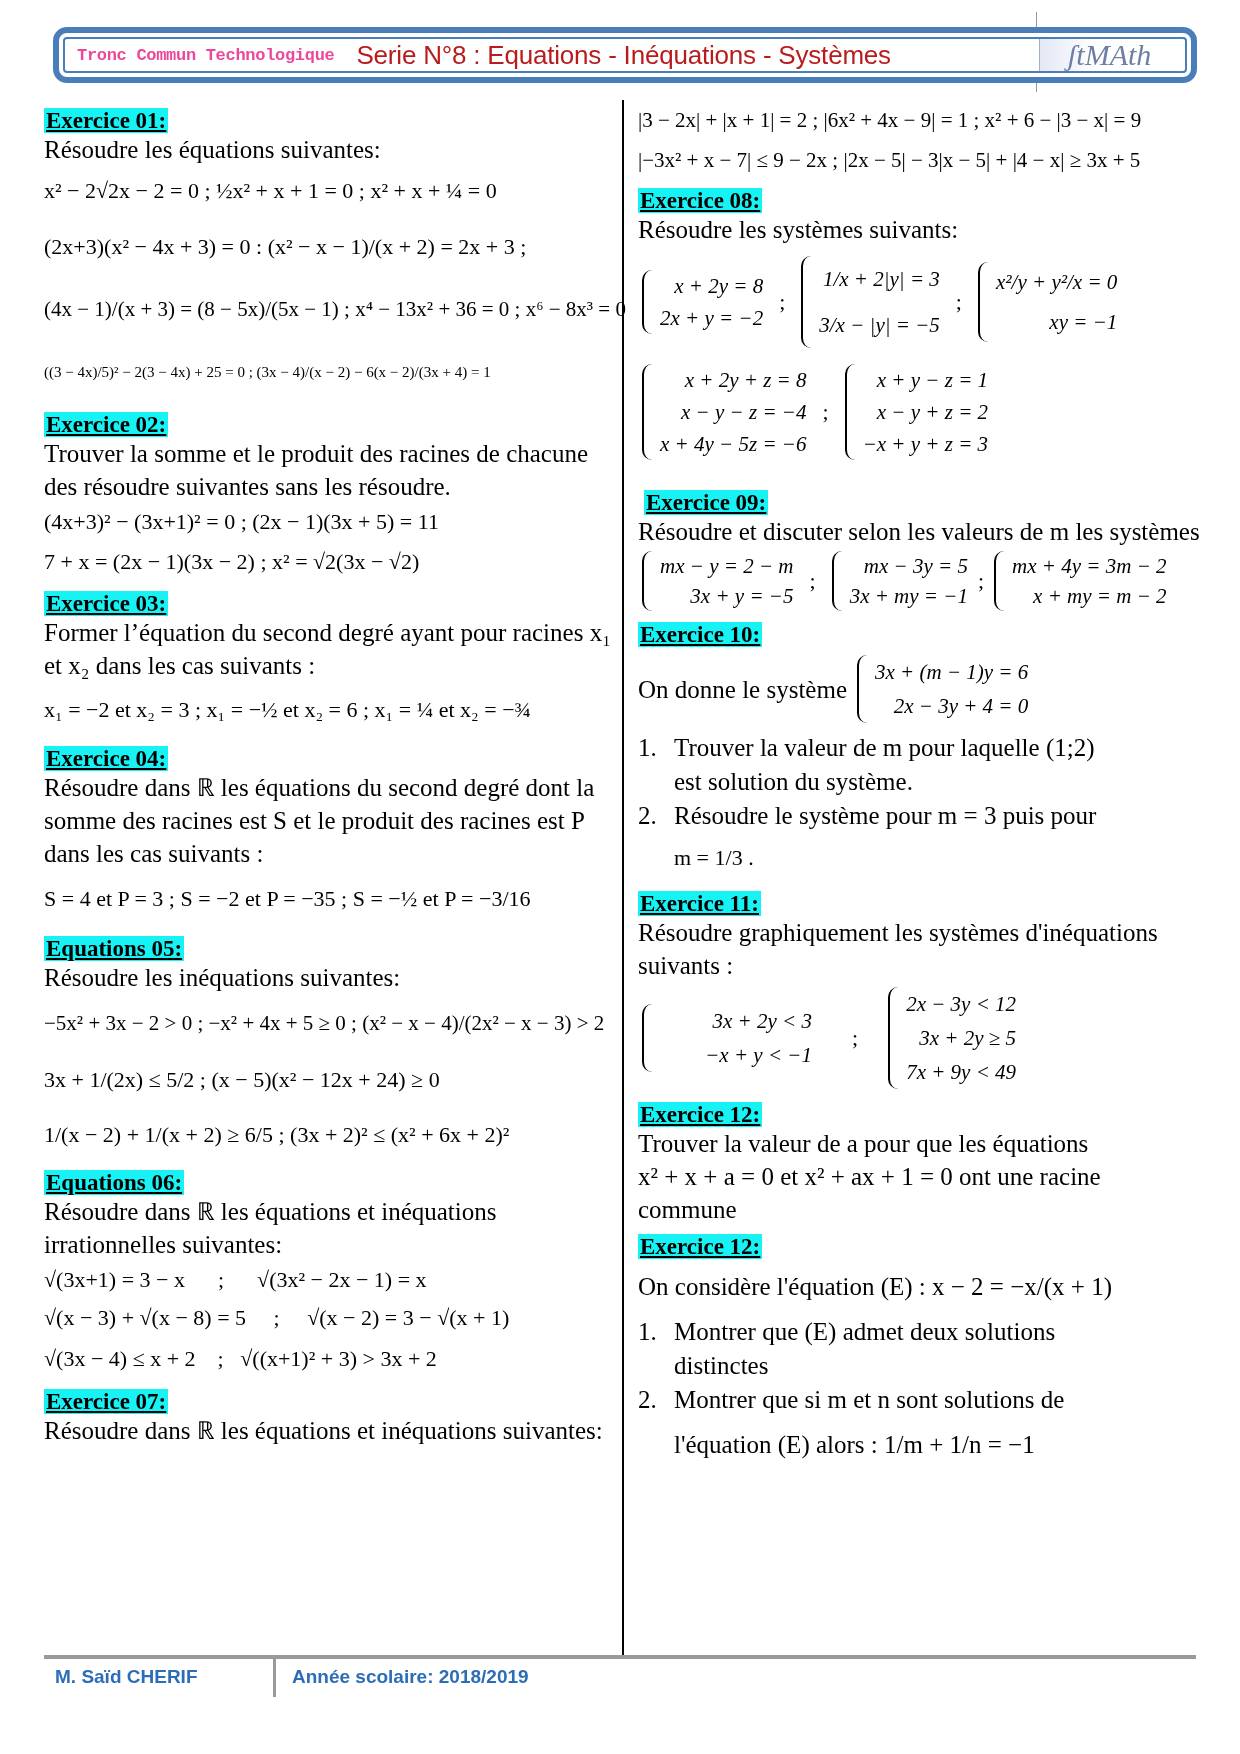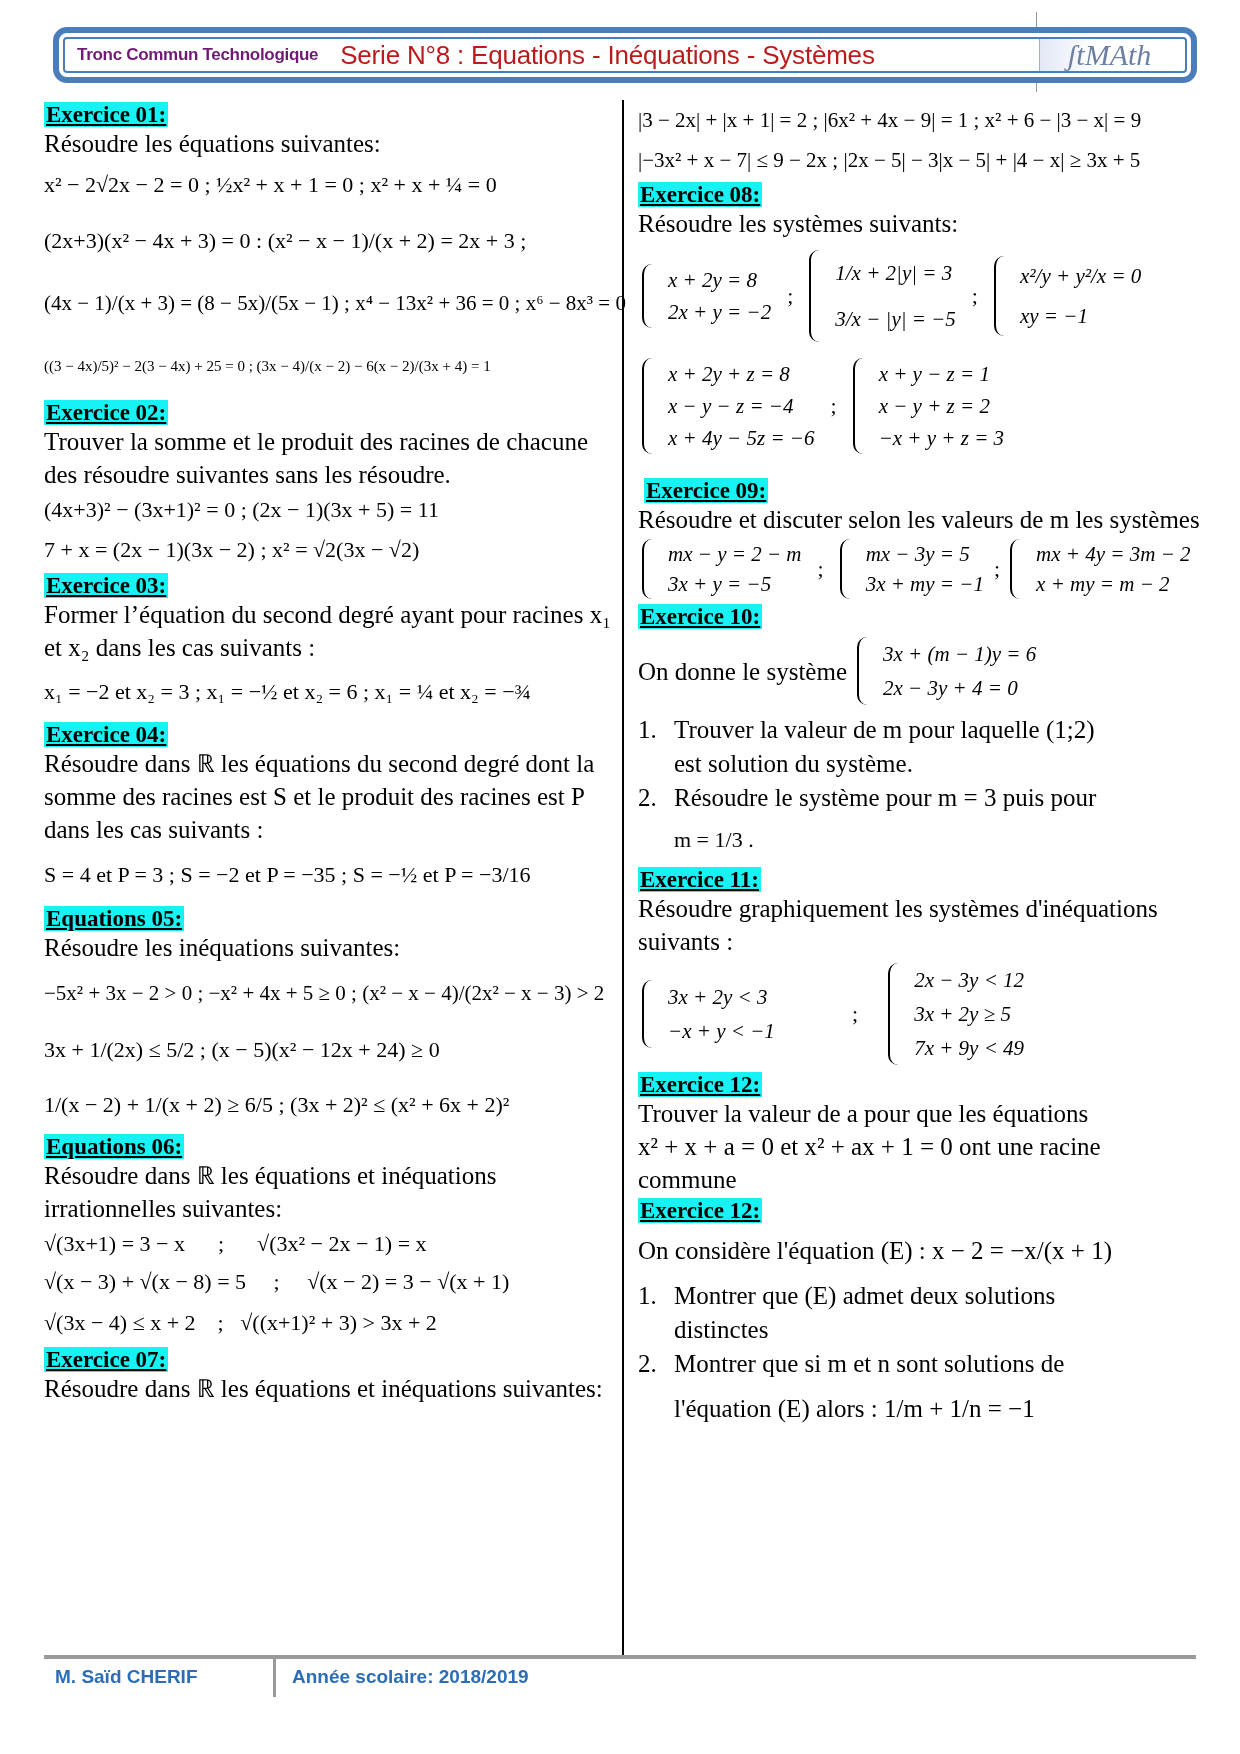--- a/index.html
+++ b/index.html
@@ -10,21 +10,21 @@
   .banner-outer {
     position: absolute; left: 53px; top: 27px; width: 1144px; height: 56px;
     border: 6px solid #4a7ebb; border-radius: 14px; background: #fff;
   }
   .banner-inner {
     position: absolute; left: 4px; top: 4px; right: 4px; bottom: 4px;
     border: 2px solid #4a7ebb; border-radius: 4px;
     display: flex; align-items: center;
   }
   .banner-sub {
-    font-family: Liberation Sans, sans-serif; color: #701a75; font-size: 17px;
+    font-family: Liberation Mono, monospace; color: #ec4899; font-size: 17px;
     font-weight: bold; margin-left: 12px; letter-spacing: -0.3px;
   }
   .banner-title {
     font-family: "Liberation Sans", sans-serif; color: #b91c1c; font-size: 26px;
     margin-left: 22px; letter-spacing: -0.2px;
   }
   .banner-logo {
     position: absolute; right: 6px; top: 0; bottom: 0; width: 140px;
     display: flex; align-items: center; justify-content: center;
     font-family: "Liberation Serif", serif; font-style: italic; color: #6d7fa3;
@@ -34,31 +34,31 @@
   .banner-vline { position: absolute; left: 1036px; top: 12px; width: 1px; height: 80px; background: #999; }
 
   
   .col { position: absolute; top: 100px; }
   .col-left { left: 44px; width: 570px; }
   .col-right { left: 638px; width: 570px; }
   .col-divider { position: absolute; left: 622px; top: 100px; width: 2px; height: 1555px; background: #000; }
 
   .ex-title {
     display: inline-block; background: #17f3f5; font-weight: bold; text-decoration: underline;
-    font-size: 23px; line-height: 25px; padding: 0 2px; margin-top: 2px;
+    font-size: 23px; line-height: 25px; padding: 0 2px; margin-top: 8px;
   }
   .text { font-size: 25px; line-height: 33px; }
   .math { font-family: "Liberation Serif", serif; font-size: 22px; line-height: 36px; white-space: nowrap; }
   .ol { font-size: 25px; line-height: 34px; }
   .ol .num { display: inline-block; width: 36px; }
   .indent { padding-left: 36px; }
   .sys {
     display: inline-block; vertical-align: middle; border-left: 2px solid #000;
-    border-radius: 10px 0 0 10px; padding-left: 24px; margin: 2px 4px;
-    font-size: 21px; line-height: 32px; font-style: italic;
+    border-radius: 10px 0 0 10px; padding-left: 16px; margin: 2px 4px;
+    font-size: 21px; line-height: 32px; font-style: italic; text-align: right;
   }
   .row { display: flex; align-items: center; gap: 6px; flex-wrap: nowrap; }
   .sep { font-size: 22px; padding: 0 6px; }
 
   
   .footer-line { position: absolute; left: 44px; top: 1655px; width: 1152px; height: 4px; background: #9a9a9a; }
   .footer-vbar { position: absolute; left: 273px; top: 1659px; width: 3px; height: 38px; background: #9a9a9a; }
   .footer-author { position: absolute; left: 55px; top: 1666px; font-family: "Liberation Sans", sans-serif;
     font-weight: bold; color: #2c6db5; font-size: 19px; }
   .footer-year { position: absolute; left: 292px; top: 1666px; font-family: "Liberation Sans", sans-serif;

